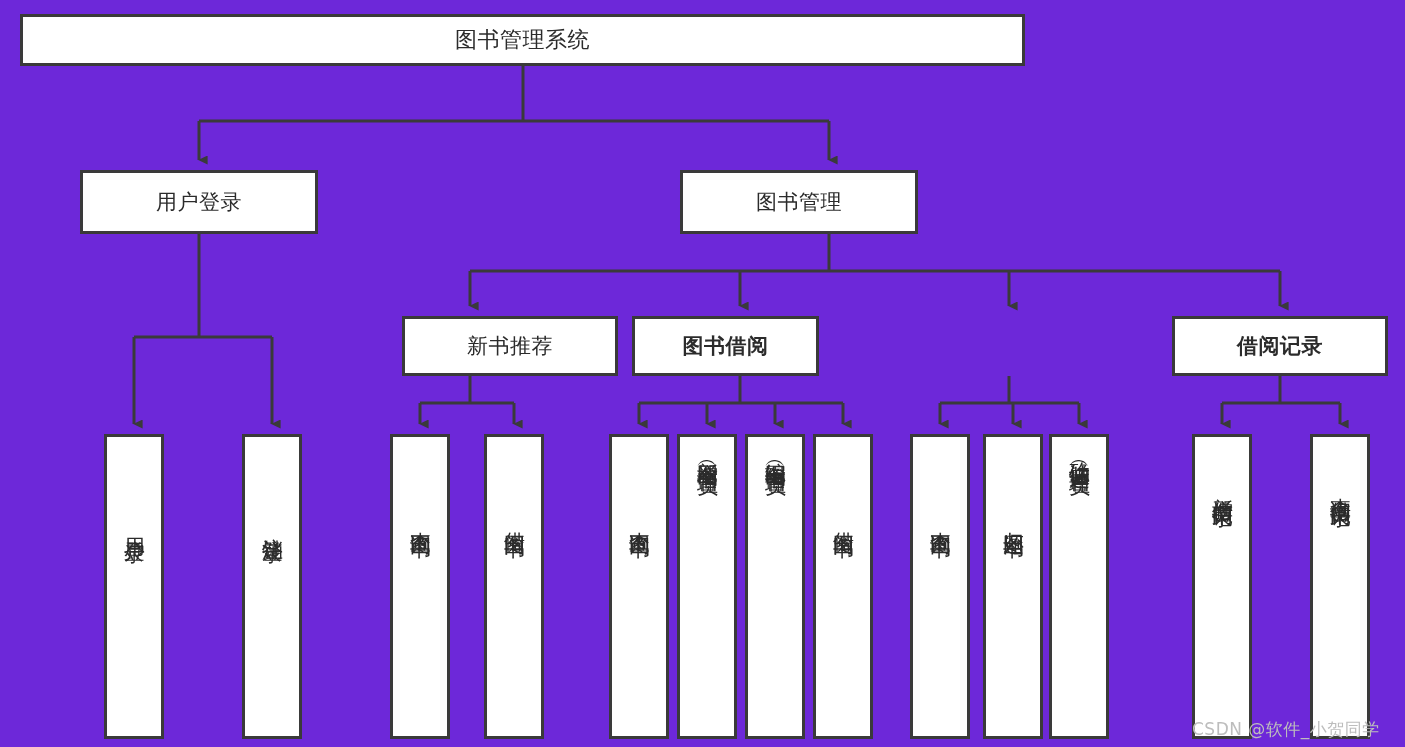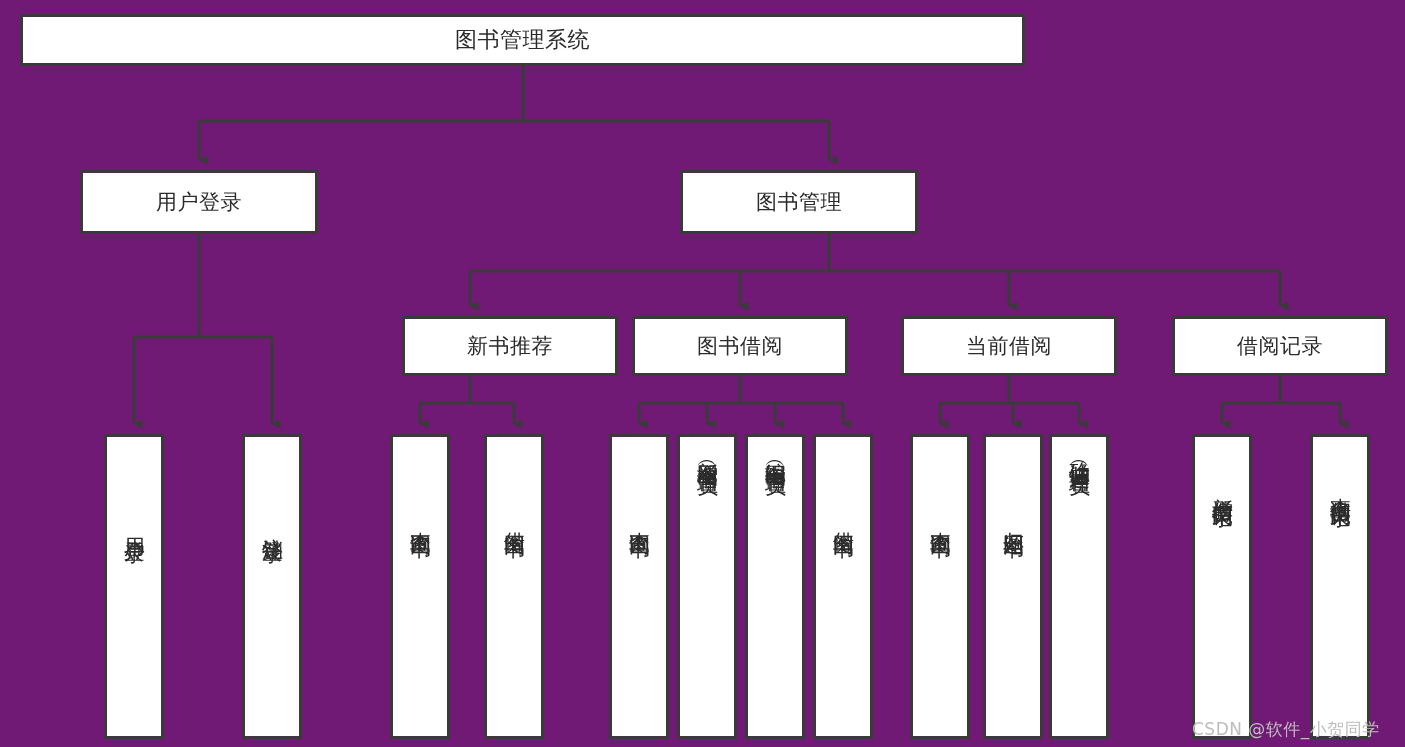--- a/index.html
+++ b/index.html
@@ -7,21 +7,21 @@
     padding: 0;
     background: #ffffff;
   }
   body {
     font-family: "DejaVu Sans", "Liberation Sans", sans-serif;
   }
   #canvas {
     position: relative;
     width: 1405px;
     height: 747px;
-    background: #701a75;
+    background: #6d28d9;
     overflow: hidden;
   }
   #diagram-svg {
     position: absolute;
     left: 0;
     top: 0;
     width: 1405px;
     height: 747px;
   }
   .node-box {
@@ -139,29 +139,26 @@
   </div>
 
   <div class="node-box" style="left:680px; top:170px; width:238px; height:64px;">
     <span class="node-label">图书管理</span>
   </div>
 
   <div class="node-box" style="left:362px; top:316px; width:216px; height:60px;margin-left:40px;">
     <span class="node-label">新书推荐</span>
   </div>
 
-  <div class="node-box" style="left:632px; top:316px; width:216px; height:60px;">
+  <div class="node-box" style="left:632px; top:316px; width:187px; height:60px;font-weight:bold;">
     <span class="node-label">图书借阅</span>
   </div>
 
-  <div class="node-box" style="left:901px; top:316px; width:216px; height:60px;">
-    <span class="node-label">当前借阅</span>
-  </div>
-
-  <div class="node-box" style="left:1172px; top:316px; width:216px; height:60px;">
+
+  <div class="node-box" style="left:1172px; top:316px; width:216px; height:60px;font-weight:bold;">
     <span class="node-label">借阅记录</span>
   </div>
 
   <div class="node-box vertical" style="left:104px; top:434px; width:60px; height:305px; padding-top:84px;">
     <span class="node-label">用户登录</span>
   </div>
 
   <div class="node-box vertical" style="left:242px; top:434px; width:60px; height:305px; padding-top:84px;">
     <span class="node-label">注销登录</span>
   </div>

